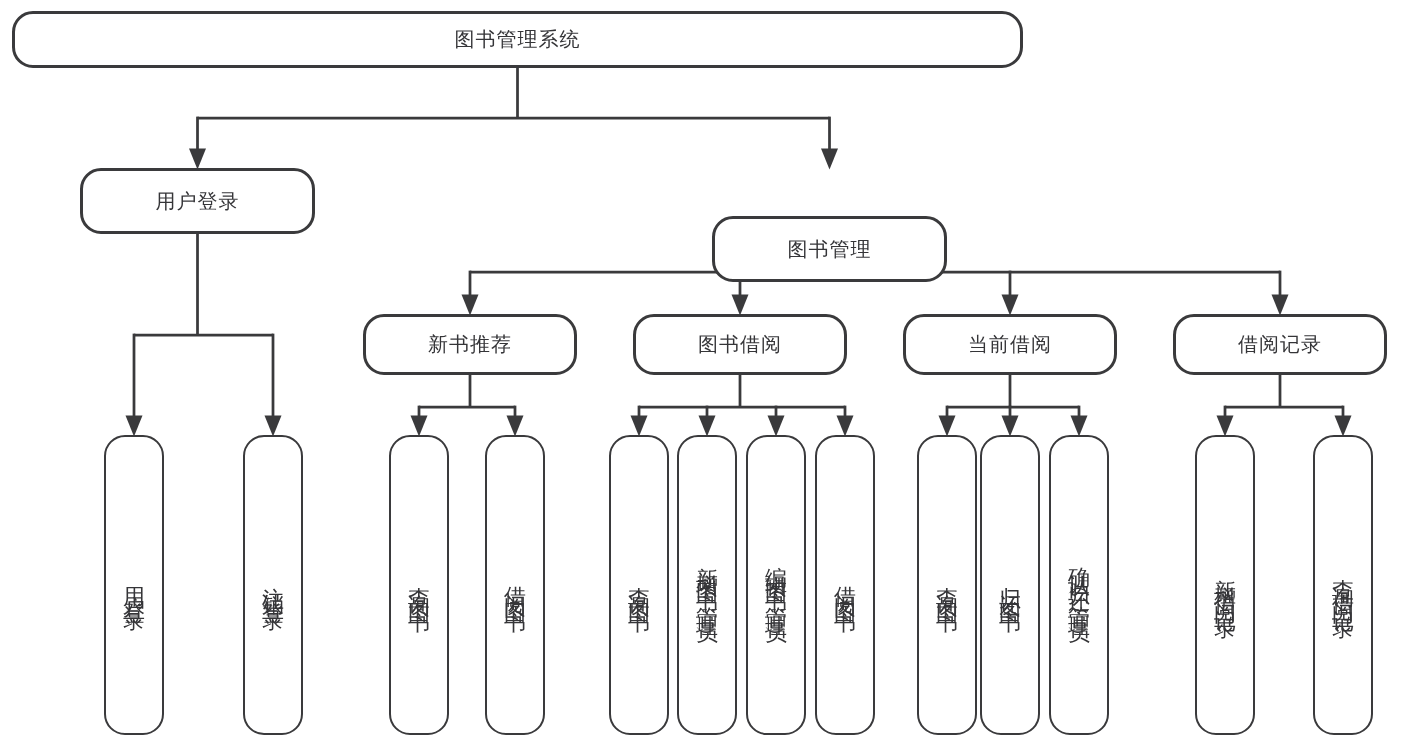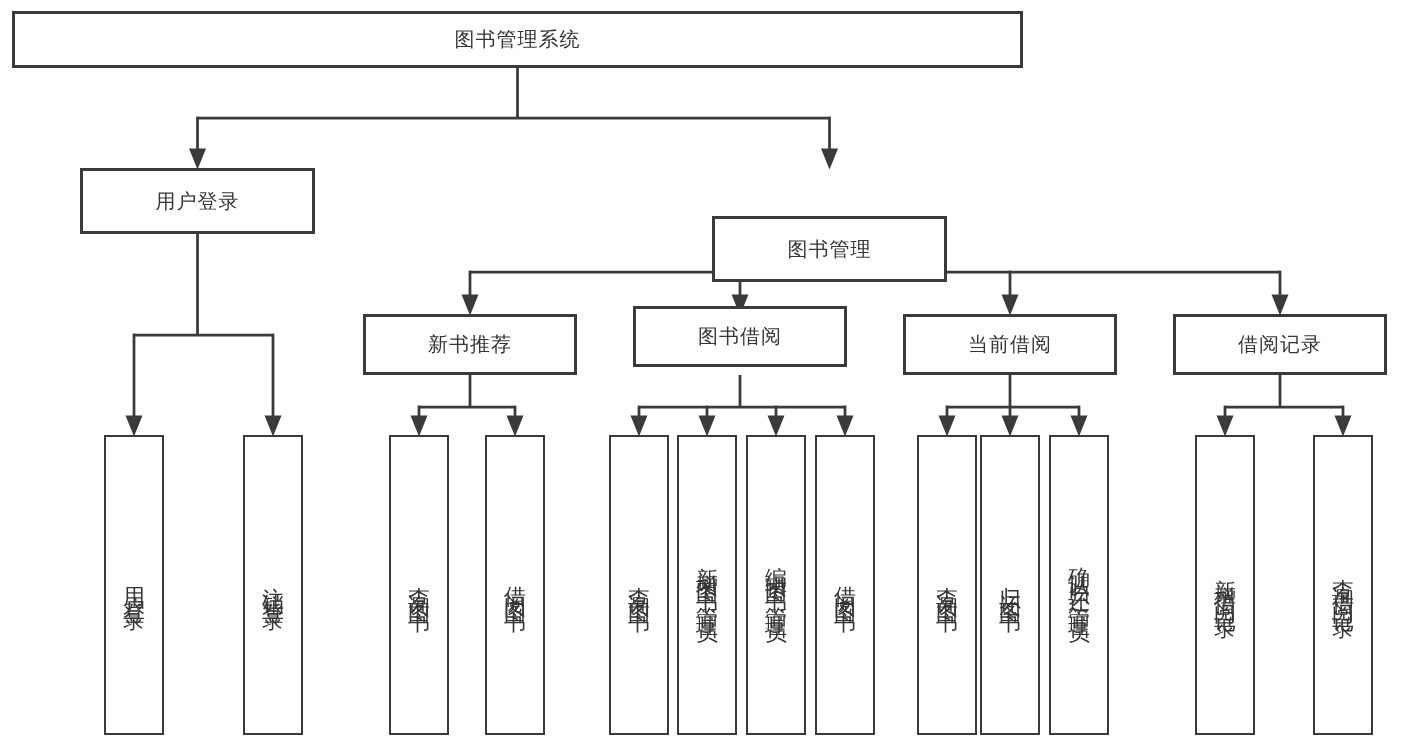--- a/index.html
+++ b/index.html
@@ -23,20 +23,21 @@
     height: 747px;
   }
   .node {
     position: absolute;
     box-sizing: border-box;
     background: #ffffff;
     display: flex;
     align-items: center;
     justify-content: center;
     color: #353538;
+    border-radius: 21px;
   }
   .node-header {
     border: 3px solid #3a3a3c;
     font-size: 20px;
     letter-spacing: 1px;
     white-space: nowrap;
   }
   .node-leaf {
     border: 2.5px solid #3a3a3c;
     font-size: 22px;
@@ -123,21 +124,21 @@
       </div>
       <div class="node node-header" style="left: 80px; top: 168px; width: 235px; height: 66px;">
         <span>用户登录</span>
       </div>
       <div class="node node-header" style="left: 712px; top: 168px; width: 235px; height: 66px; margin-top: 48px;">
         <span>图书管理</span>
       </div>
       <div class="node node-header" style="left: 363px; top: 314px; width: 214px; height: 61px;">
         <span>新书推荐</span>
       </div>
-      <div class="node node-header" style="left: 633px; top: 306px; width: 214px; height: 61px;">
+      <div class="node node-header" style="left: 633px; top: 314px; width: 214px; height: 61px;">
         <span>图书借阅</span>
       </div>
       <div class="node node-header" style="left: 903px; top: 314px; width: 214px; height: 61px;">
         <span>当前借阅</span>
       </div>
       <div class="node node-header" style="left: 1173px; top: 314px; width: 214px; height: 61px;">
         <span>借阅记录</span>
       </div>
       <div class="node node-leaf" style="left: 104px; top: 435px; width: 60px; height: 300px;">
         <span class="vtext">用户登录</span>

